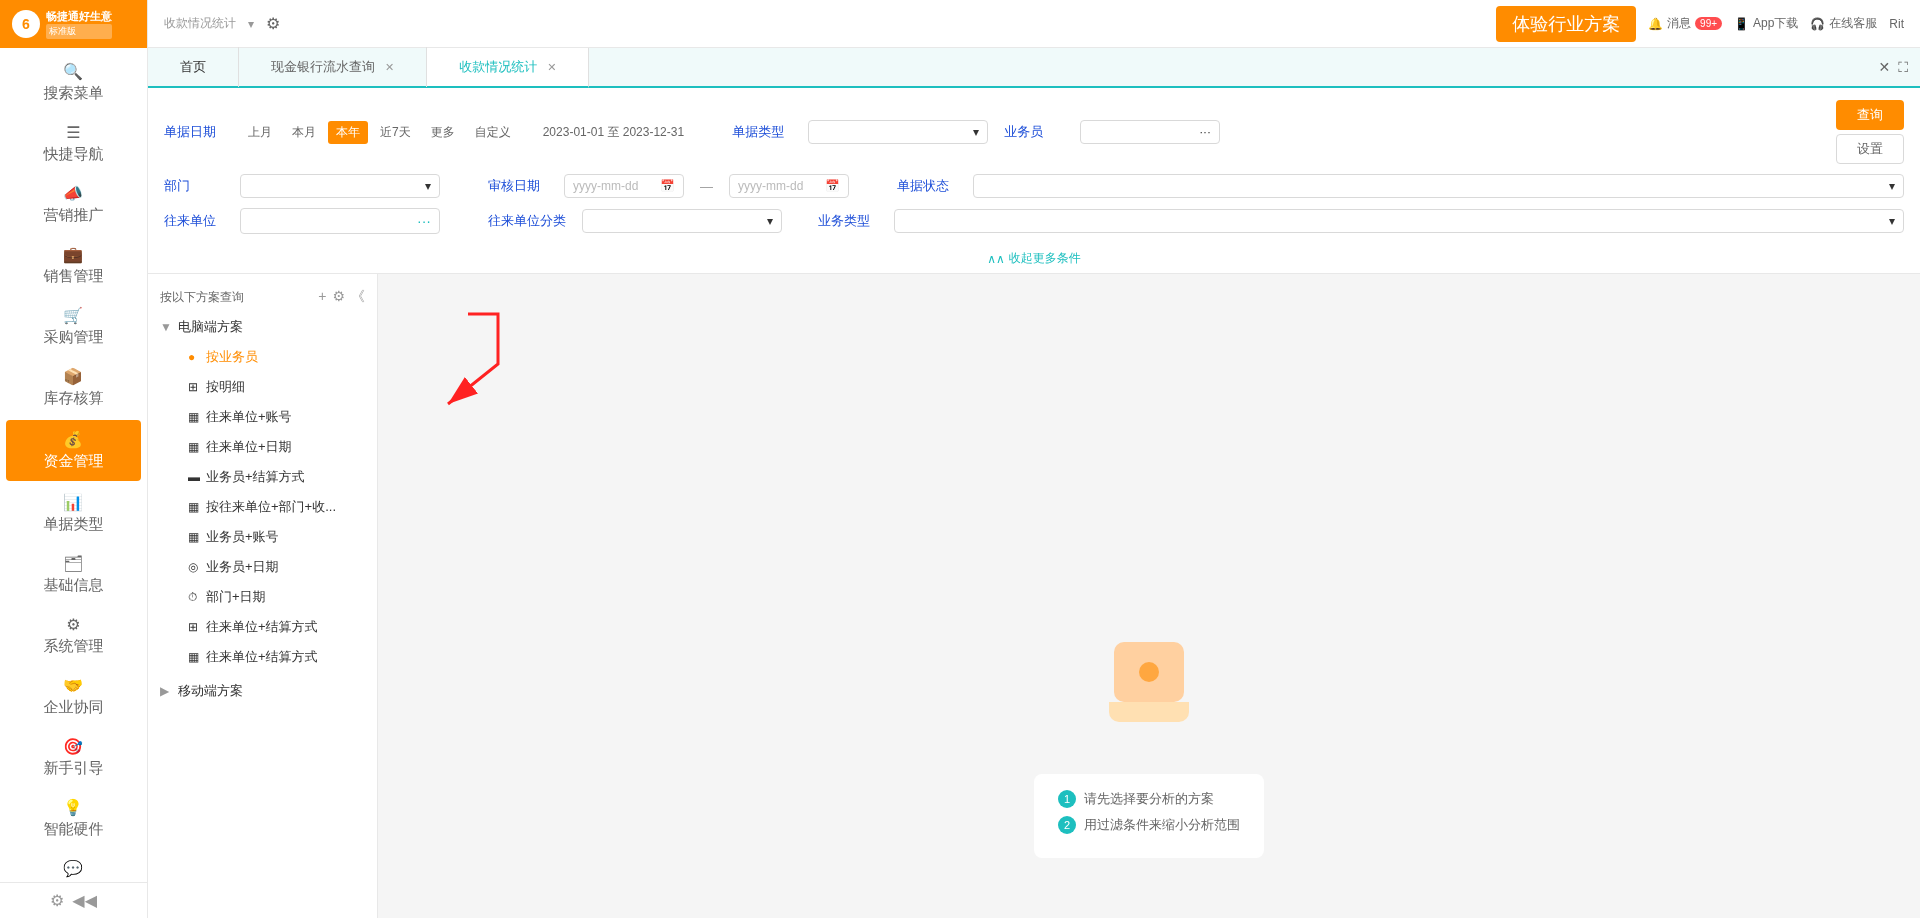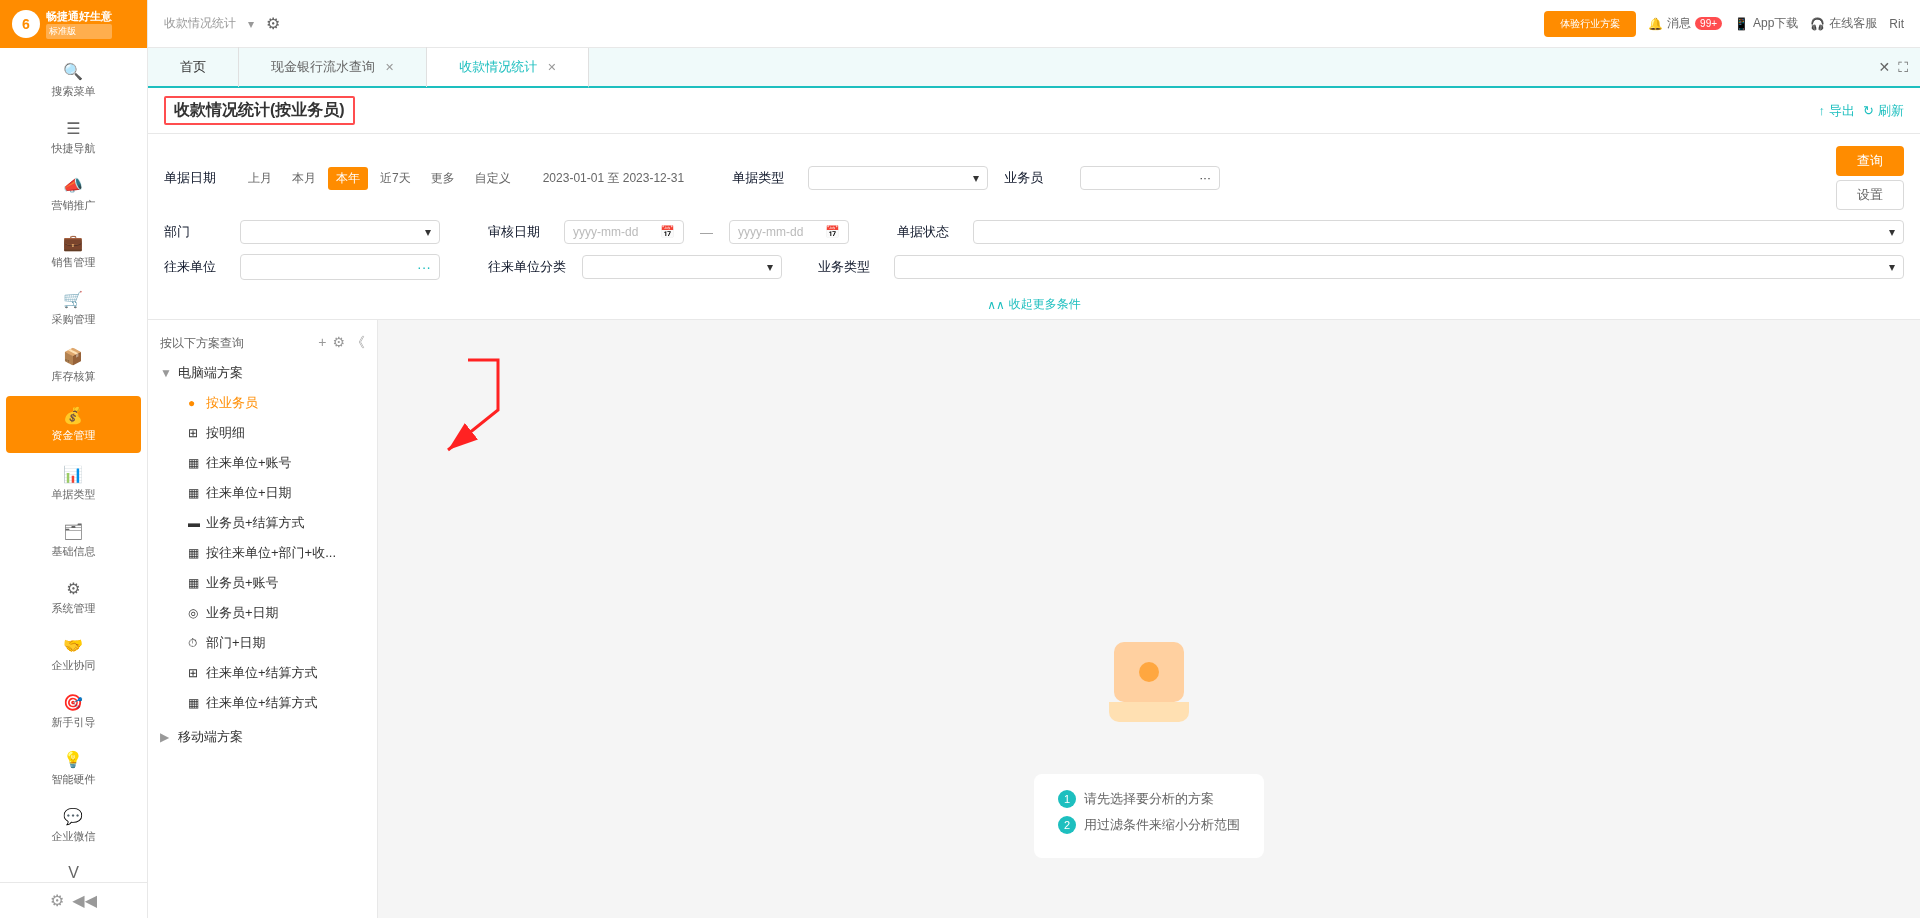--- a/index.html
+++ b/index.html
@@ -8,34 +8,34 @@
     
     .sidebar { width: 148px; background: #fff; display: flex; flex-direction: column; border-right: 1px solid #e8e8e8; flex-shrink: 0; }
     .sidebar-logo { height: 48px; background: #ff8c00; display: flex; align-items: center; padding: 0 12px; gap: 6px; }
     .logo-icon { width: 28px; height: 28px; background: #fff; border-radius: 50%; display: flex; align-items: center; justify-content: center; font-size: 14px; font-weight: bold; color: #ff8c00; }
     .logo-badge { font-size: 9px; background: rgba(255,255,255,0.3); padding: 1px 3px; border-radius: 2px; color: #fff; }
     .sidebar-nav { flex: 1; overflow-y: auto; padding: 4px 0; }
     .sidebar-item { display: flex; flex-direction: column; align-items: center; padding: 10px 8px; cursor: pointer; color: #666; gap: 3px; }
     .sidebar-item.active { background: #ff8c00; color: #fff; border-radius: 4px; margin: 2px 6px; }
     .sidebar-item.active .sidebar-icon { color: #fff; }
     .sidebar-icon { font-size: 16px; }
-    .sidebar-label { font-size: 11px; text-align: center; }
+    .sidebar-label { font-size: 15px; text-align: center; }
     .sidebar-footer { padding: 8px; display: flex; gap: 8px; justify-content: center; border-top: 1px solid #e8e8e8; }
     .sidebar-footer-btn { color: #999; cursor: pointer; font-size: 16px; }
 
     
     .main { flex: 1; display: flex; flex-direction: column; min-width: 0; }
 
     
     .top-header { height: 48px; background: #fff; display: flex; align-items: center; padding: 0 16px; border-bottom: 1px solid #e8e8e8; gap: 12px; }
     .header-breadcrumb { color: #999; font-size: 12px; display: flex; align-items: center; gap: 4px; }
     .header-spacer { flex: 1; }
     .header-action-item { display: flex; align-items: center; gap: 4px; color: #666; cursor: pointer; font-size: 12px; }
     .header-badge { background: #ff4d4f; color: #fff; border-radius: 10px; font-size: 10px; padding: 1px 5px; }
-    .trial-btn { background: #ff8c00; color: #fff; border: none; border-radius: 4px; padding: 6px 16px; cursor: pointer; font-size: 10px; }
+    .trial-btn { background: #ff8c00; color: #fff; border: none; border-radius: 4px; padding: 6px 16px; cursor: pointer; font-size: 18px; }
     .gear-icon { color: #666; cursor: pointer; font-size: 16px; }
     .chevron-icon { color: #999; font-size: 12px; cursor: pointer; }
 
     
     .tabs-bar { height: 40px; background: #f0fafa; display: flex; align-items: center; border-bottom: 2px solid #1dbfbf; }
     .tab { display: flex; align-items: center; gap: 6px; padding: 0 32px; height: 40px; cursor: pointer; color: #666; font-size: 13px; border-right: 1px solid #e0e0e0; }
     .tab.home { color: #333; }
     .tab.active { background: #fff; color: #1dbfbf; font-weight: 500; border-bottom: 2px solid #1dbfbf; margin-bottom: -2px; }
     .tab-close { color: #999; font-size: 11px; cursor: pointer; margin-left: 4px; }
     .tabs-window-btns { margin-left: auto; display: flex; gap: 8px; padding-right: 12px; }
@@ -44,21 +44,21 @@
     
     .page-content { flex: 1; display: flex; flex-direction: column; overflow: hidden; }
 
     
     .page-header { background: #fff; padding: 8px 16px; display: flex; align-items: center; border-bottom: 1px solid #e8e8e8; }
     .page-title { font-size: 16px; font-weight: bold; color: #333; border: 2px solid #ff4d4f; padding: 2px 8px; border-radius: 2px; }
     .page-header-actions { margin-left: auto; display: flex; gap: 8px; }
     .export-btn { display: flex; align-items: center; gap: 4px; color: #1dbfbf; cursor: pointer; font-size: 13px; }
     .refresh-btn { display: flex; align-items: center; gap: 4px; color: #1dbfbf; cursor: pointer; font-size: 13px; }
     .filter-row { display: flex; align-items: center; gap: 16px; margin-bottom: 10px; }
-    .filter-label { color: #0f172a; font-size: 13px; white-space: nowrap; min-width: 60px; }
+    .filter-label { color: #1d4ed8; font-size: 13px; white-space: nowrap; min-width: 60px; }
     .date-tabs { display: flex; gap: 4px; }
     .date-tab { padding: 3px 8px; cursor: pointer; color: #666; font-size: 12px; border-radius: 3px; }
     .date-tab.active { background: #ff8c00; color: #fff; }
     .date-range { color: #666; font-size: 12px; margin-left: 8px; }
     .filter-select { display: flex; align-items: center; border: 1px solid #d9d9d9; border-radius: 4px; padding: 4px 8px; color: #333; font-size: 12px; cursor: pointer; min-width: 180px; gap: 4px; }
     .filter-select .placeholder { color: #bbb; flex: 1; }
     .date-input { border: 1px solid #d9d9d9; border-radius: 4px; padding: 4px 8px; color: #bbb; font-size: 12px; width: 120px; display: flex; align-items: center; gap: 4px; }
     .date-sep { color: #999; }
     .more-dots { color: #1dbfbf; cursor: pointer; font-size: 14px; margin-left: 4px; }
     .action-btns { margin-left: auto; display: flex; flex-direction: column; gap: 4px; }
@@ -212,33 +212,20 @@
       <span>收款情况统计</span>
       <span class="tab-close">✕</span>
     </div>
     <div class="tabs-window-btns">
       <span class="window-btn">✕</span>
       <span class="window-btn">⛶</span>
     </div>
   </div>
 
   <div class="page-content">
-    <div class="page-header">
-      <span class="page-title">收款情况统计(按业务员)</span>
-      <div class="page-header-actions">
-        <div class="export-btn">
-          <span>↑</span>
-          <span>导出</span>
-        </div>
-        <div class="refresh-btn">
-          <span>↻</span>
-          <span>刷新</span>
-        </div>
-      </div>
-    </div>
 
     <div style="background:#fff; padding:12px 16px 0; border-bottom:1px solid #e8e8e8;">
 
       <div class="filter-row">
         <span class="filter-label">单据日期</span>
         <div class="date-tabs">
           <span class="date-tab">上月</span>
           <span class="date-tab">本月</span>
           <span class="date-tab active">本年</span>
           <span class="date-tab">近7天</span>

